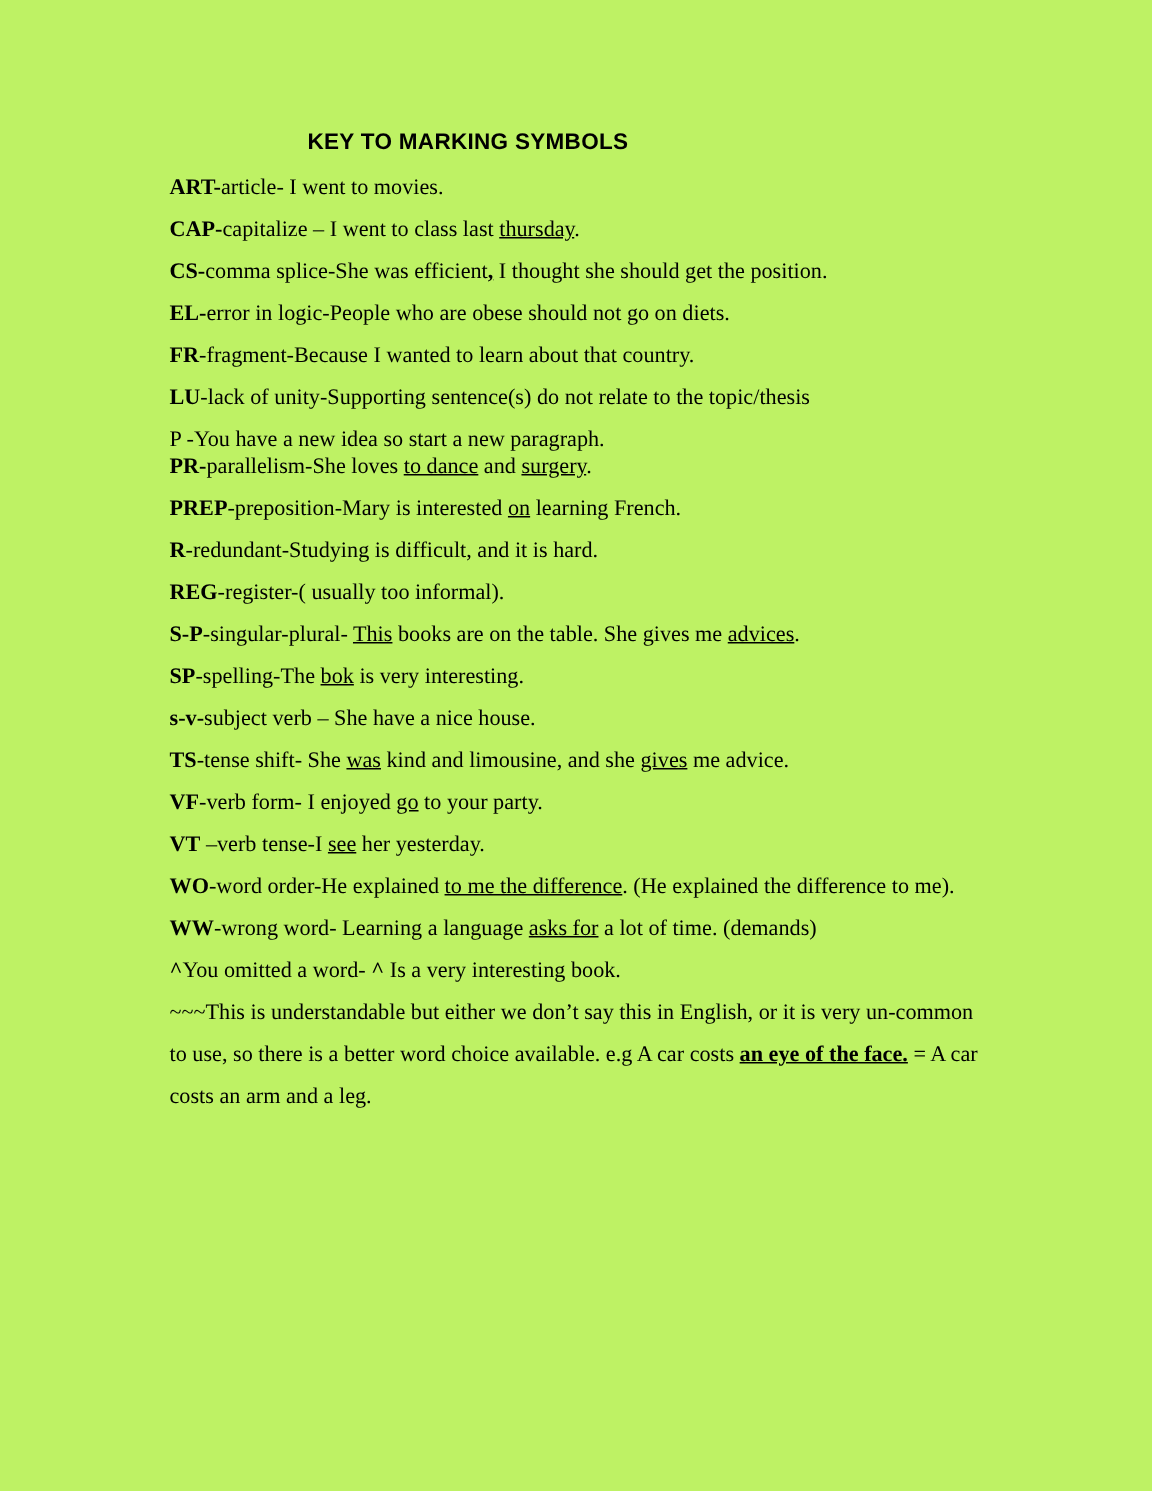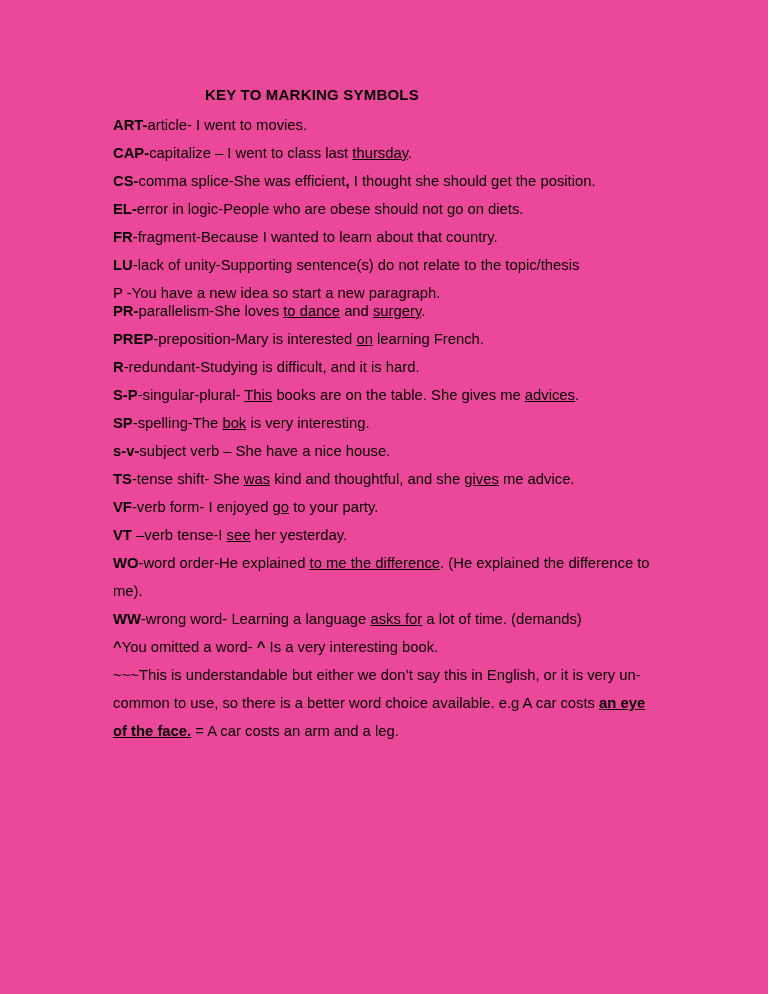--- a/index.html
+++ b/index.html
@@ -6,29 +6,29 @@
   body{
     width:768px;height:994px;overflow:hidden;
     font-family:"Liberation Sans","DejaVu Sans",sans-serif;
     color:#000;
     -webkit-font-smoothing:antialiased;
   }
   .page{
     box-sizing:border-box;
     width:768px;height:994px;
     padding:86px 110px 4px 113px;
-    background:#ec4899;
+    background:#bef264;
   }
   .doc-title{
     font-size:15px;
     font-weight:bold;
     margin:0 0 8px 92px;
     letter-spacing:0.2px;
   }
-  .doc-body{width:548px;}
+  .doc-body{width:548px;font-family:Liberation Serif, serif;}
   .line{
     font-size:14.8px;
     line-height:28px;
     margin:0;
   }
   .line.tight{margin-top:-10px;}
   .b{font-weight:bold;}
   .u{text-decoration:underline;}
   .s{font-size:13.3px;}
 </style>
@@ -41,24 +41,25 @@
       <p class="line"><span class="b">ART-</span><span>article- I went to movies.</span></p>
       <p class="line"><span class="b">CAP-</span><span>capitalize – I went to class last </span><span class="u">thursday</span><span>.</span></p>
       <p class="line"><span class="b">CS-</span><span>comma splice-She was efficient</span><span class="b u">,</span><span> I thought she should get the position.</span></p>
       <p class="line"><span class="b">EL-</span><span>error in logic-People who are obese should not go on diets.</span></p>
       <p class="line"><span class="b">FR</span><span>-fragment-Because I wanted to learn about that country.</span></p>
       <p class="line"><span class="b">LU</span><span>-lack of unity-Supporting sentence(s) do not relate to the topic/thesis</span></p>
       <p class="line"><span>P -You have a new idea so start a new paragraph.</span></p>
       <p class="line tight"><span class="b">PR-</span><span>parallelism-She loves </span><span class="u">to dance</span><span> and </span><span class="u">surgery</span><span>.</span></p>
       <p class="line"><span class="b">PREP</span><span>-preposition-Mary is interested </span><span class="u">on</span><span> learning French.</span></p>
       <p class="line"><span class="b">R</span><span>-redundant-Studying is difficult, and it is hard.</span></p>
+      <p class="line"><span class="b">REG</span><span>-register-( usually too informal).</span></p>
       <p class="line"><span class="b">S-P</span><span>-singular-plural- </span><span class="u">This</span><span> books are on the table. She gives me </span><span class="u">advices</span><span>.</span></p>
       <p class="line"><span class="b">SP</span><span>-spelling-The </span><span class="u">bok</span><span> is very interesting.</span></p>
       <p class="line"><span class="b">s-v-</span><span>subject verb – She have a nice house.</span></p>
-      <p class="line"><span class="b">TS</span><span>-tense shift- She </span><span class="u">was</span><span> kind and thoughtful, and she </span><span class="u">gives</span><span> me advice.</span></p>
+      <p class="line"><span class="b">TS</span><span>-tense shift- She </span><span class="u">was</span><span> kind and limousine, and she </span><span class="u">gives</span><span> me advice.</span></p>
       <p class="line"><span class="b">VF</span><span>-verb form- I enjoyed </span><span class="u">go</span><span> to your party.</span></p>
       <p class="line"><span class="b">VT</span><span> –verb tense-I </span><span class="u">see</span><span> her yesterday.</span></p>
       <p class="line"><span class="b">WO</span><span>-word order-He explained </span><span class="u">to me the difference</span><span>. (He explained the difference to me).</span></p>
       <p class="line"><span class="b">WW</span><span>-wrong word- Learning a language </span><span class="u">asks for</span><span> a lot of time. (demands)</span></p>
       <p class="line"><span class="b">^</span><span>You omitted a word- </span><span class="b">^</span><span> Is a very interesting book.</span></p>
       <p class="line"><span>~~~This is understandable but either we don’t say this in English, or it is very un-common to use, so there is a better word choice available. e.g A car costs </span><span class="b u">an eye of the face.</span><span> = A car costs an arm and a leg.</span></p>
     </div>
 </div>
 
 </body></html>

